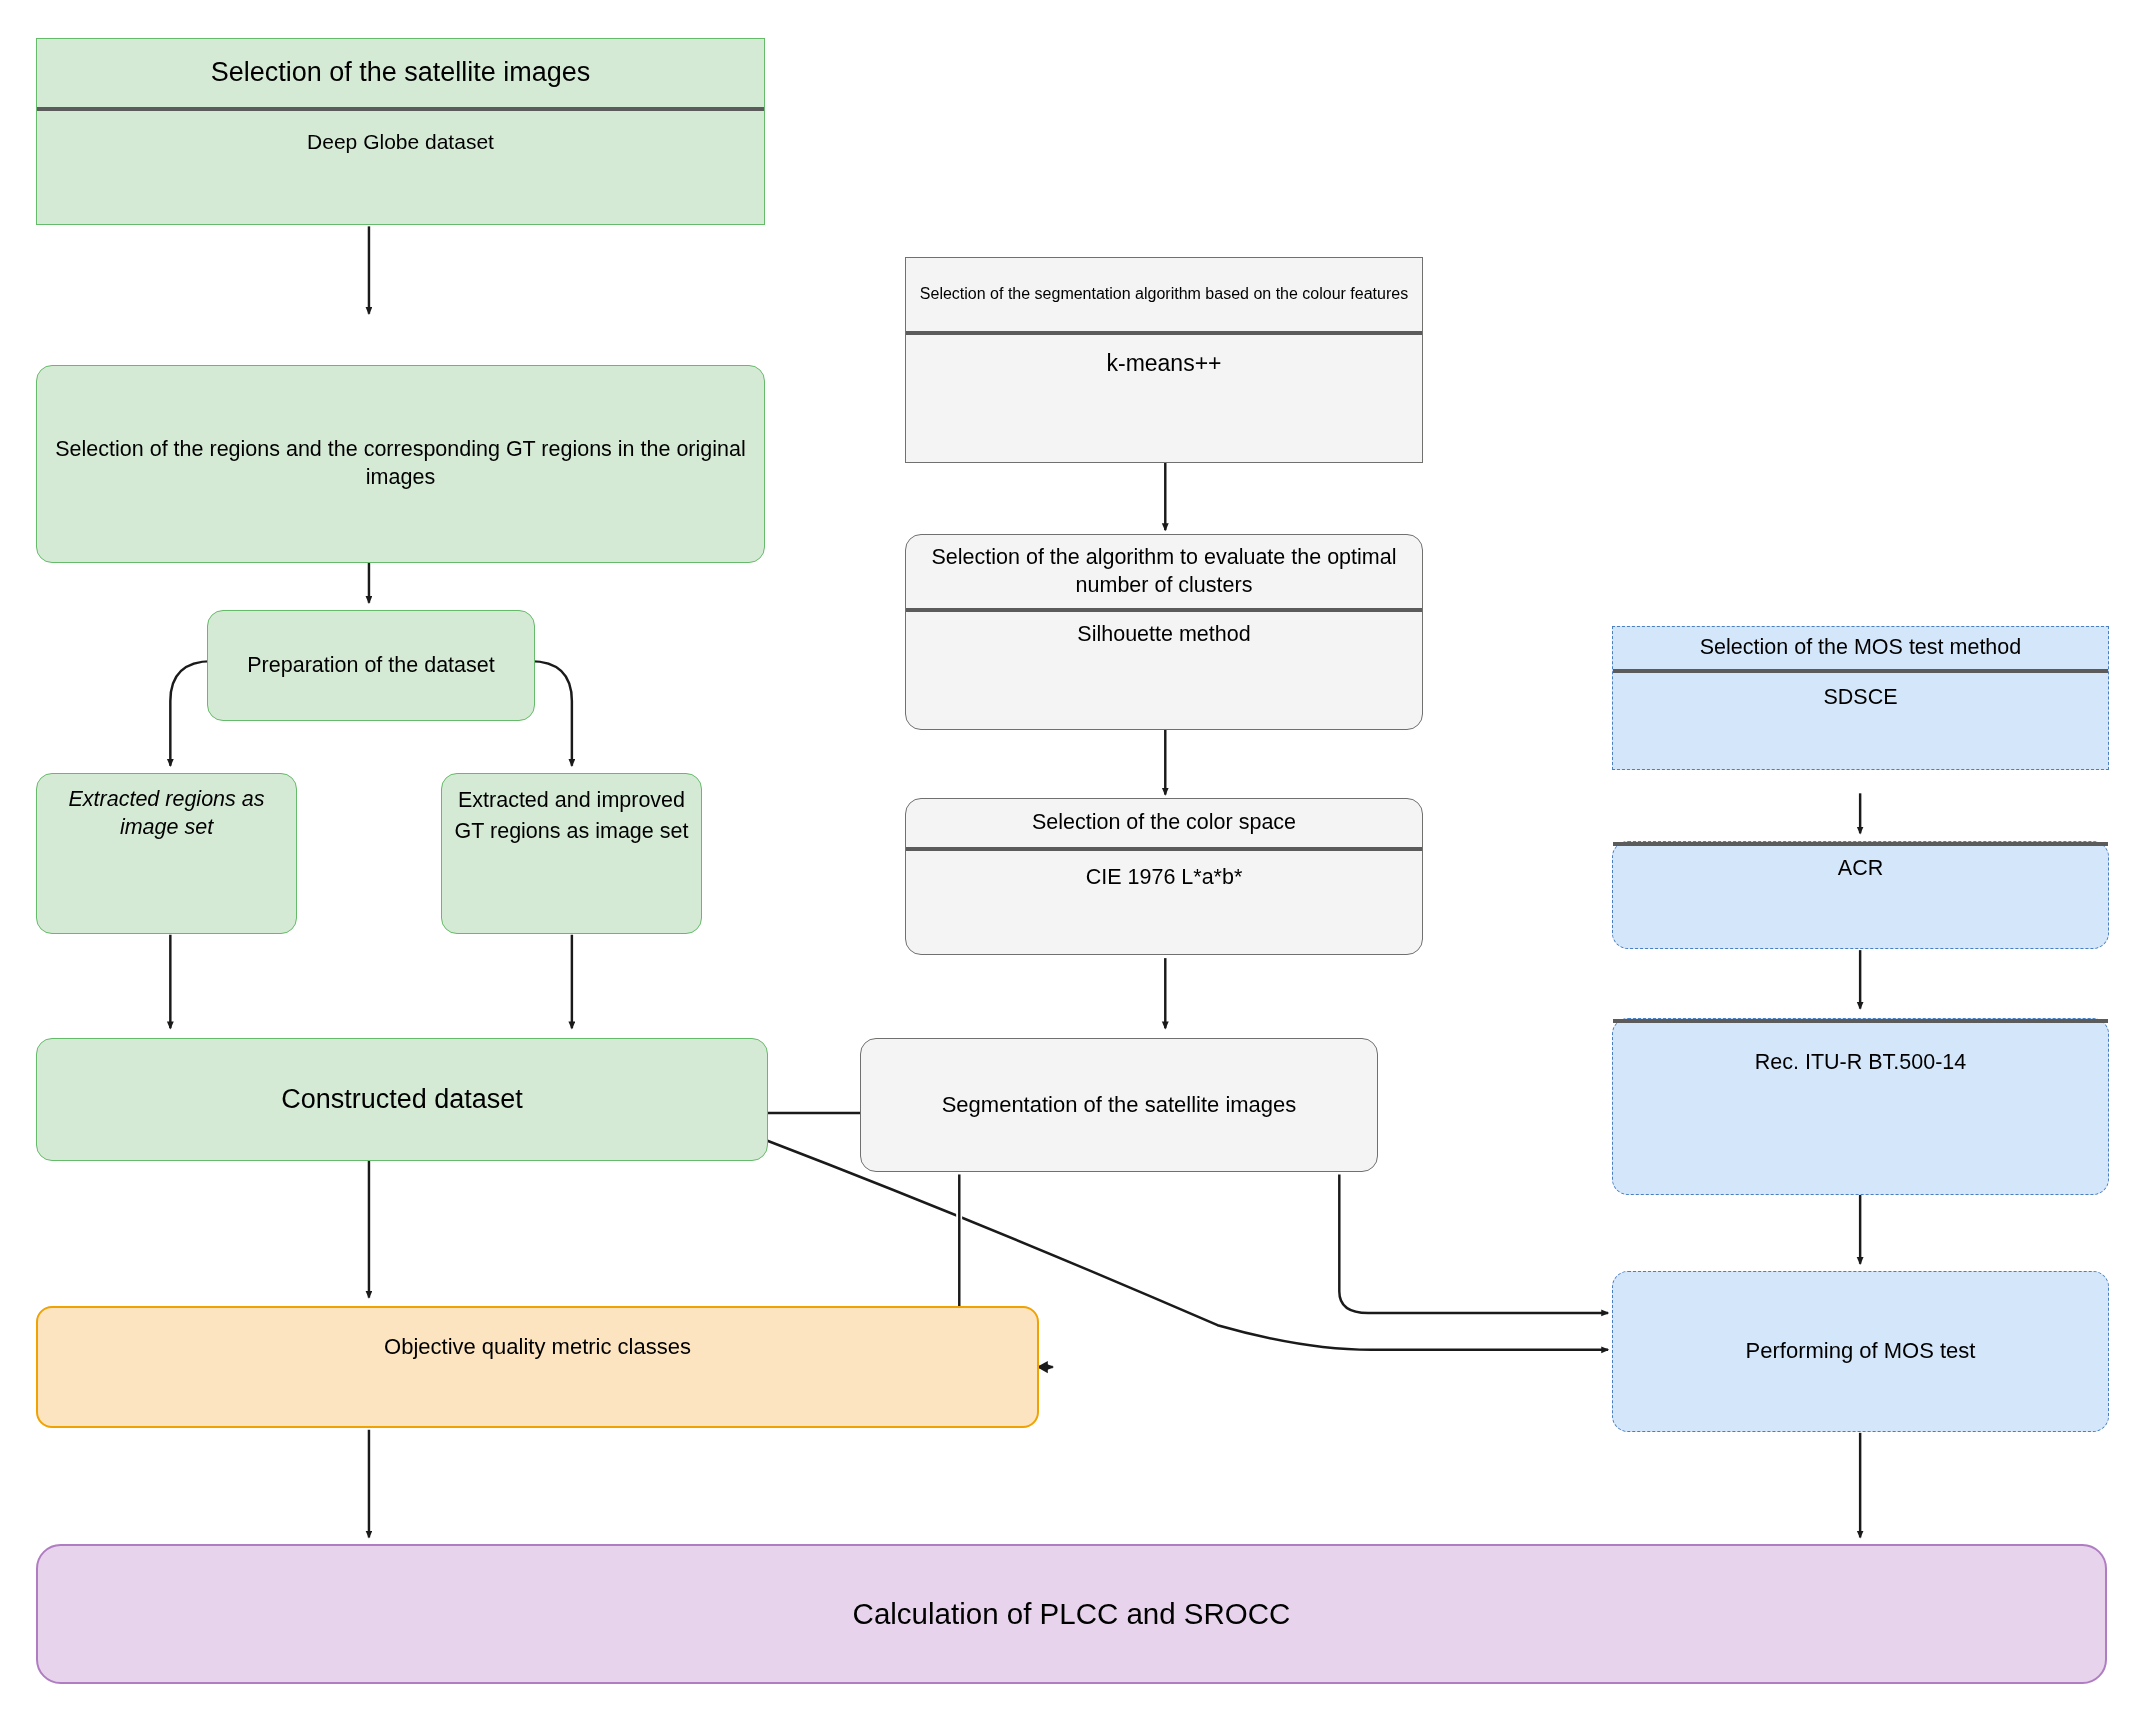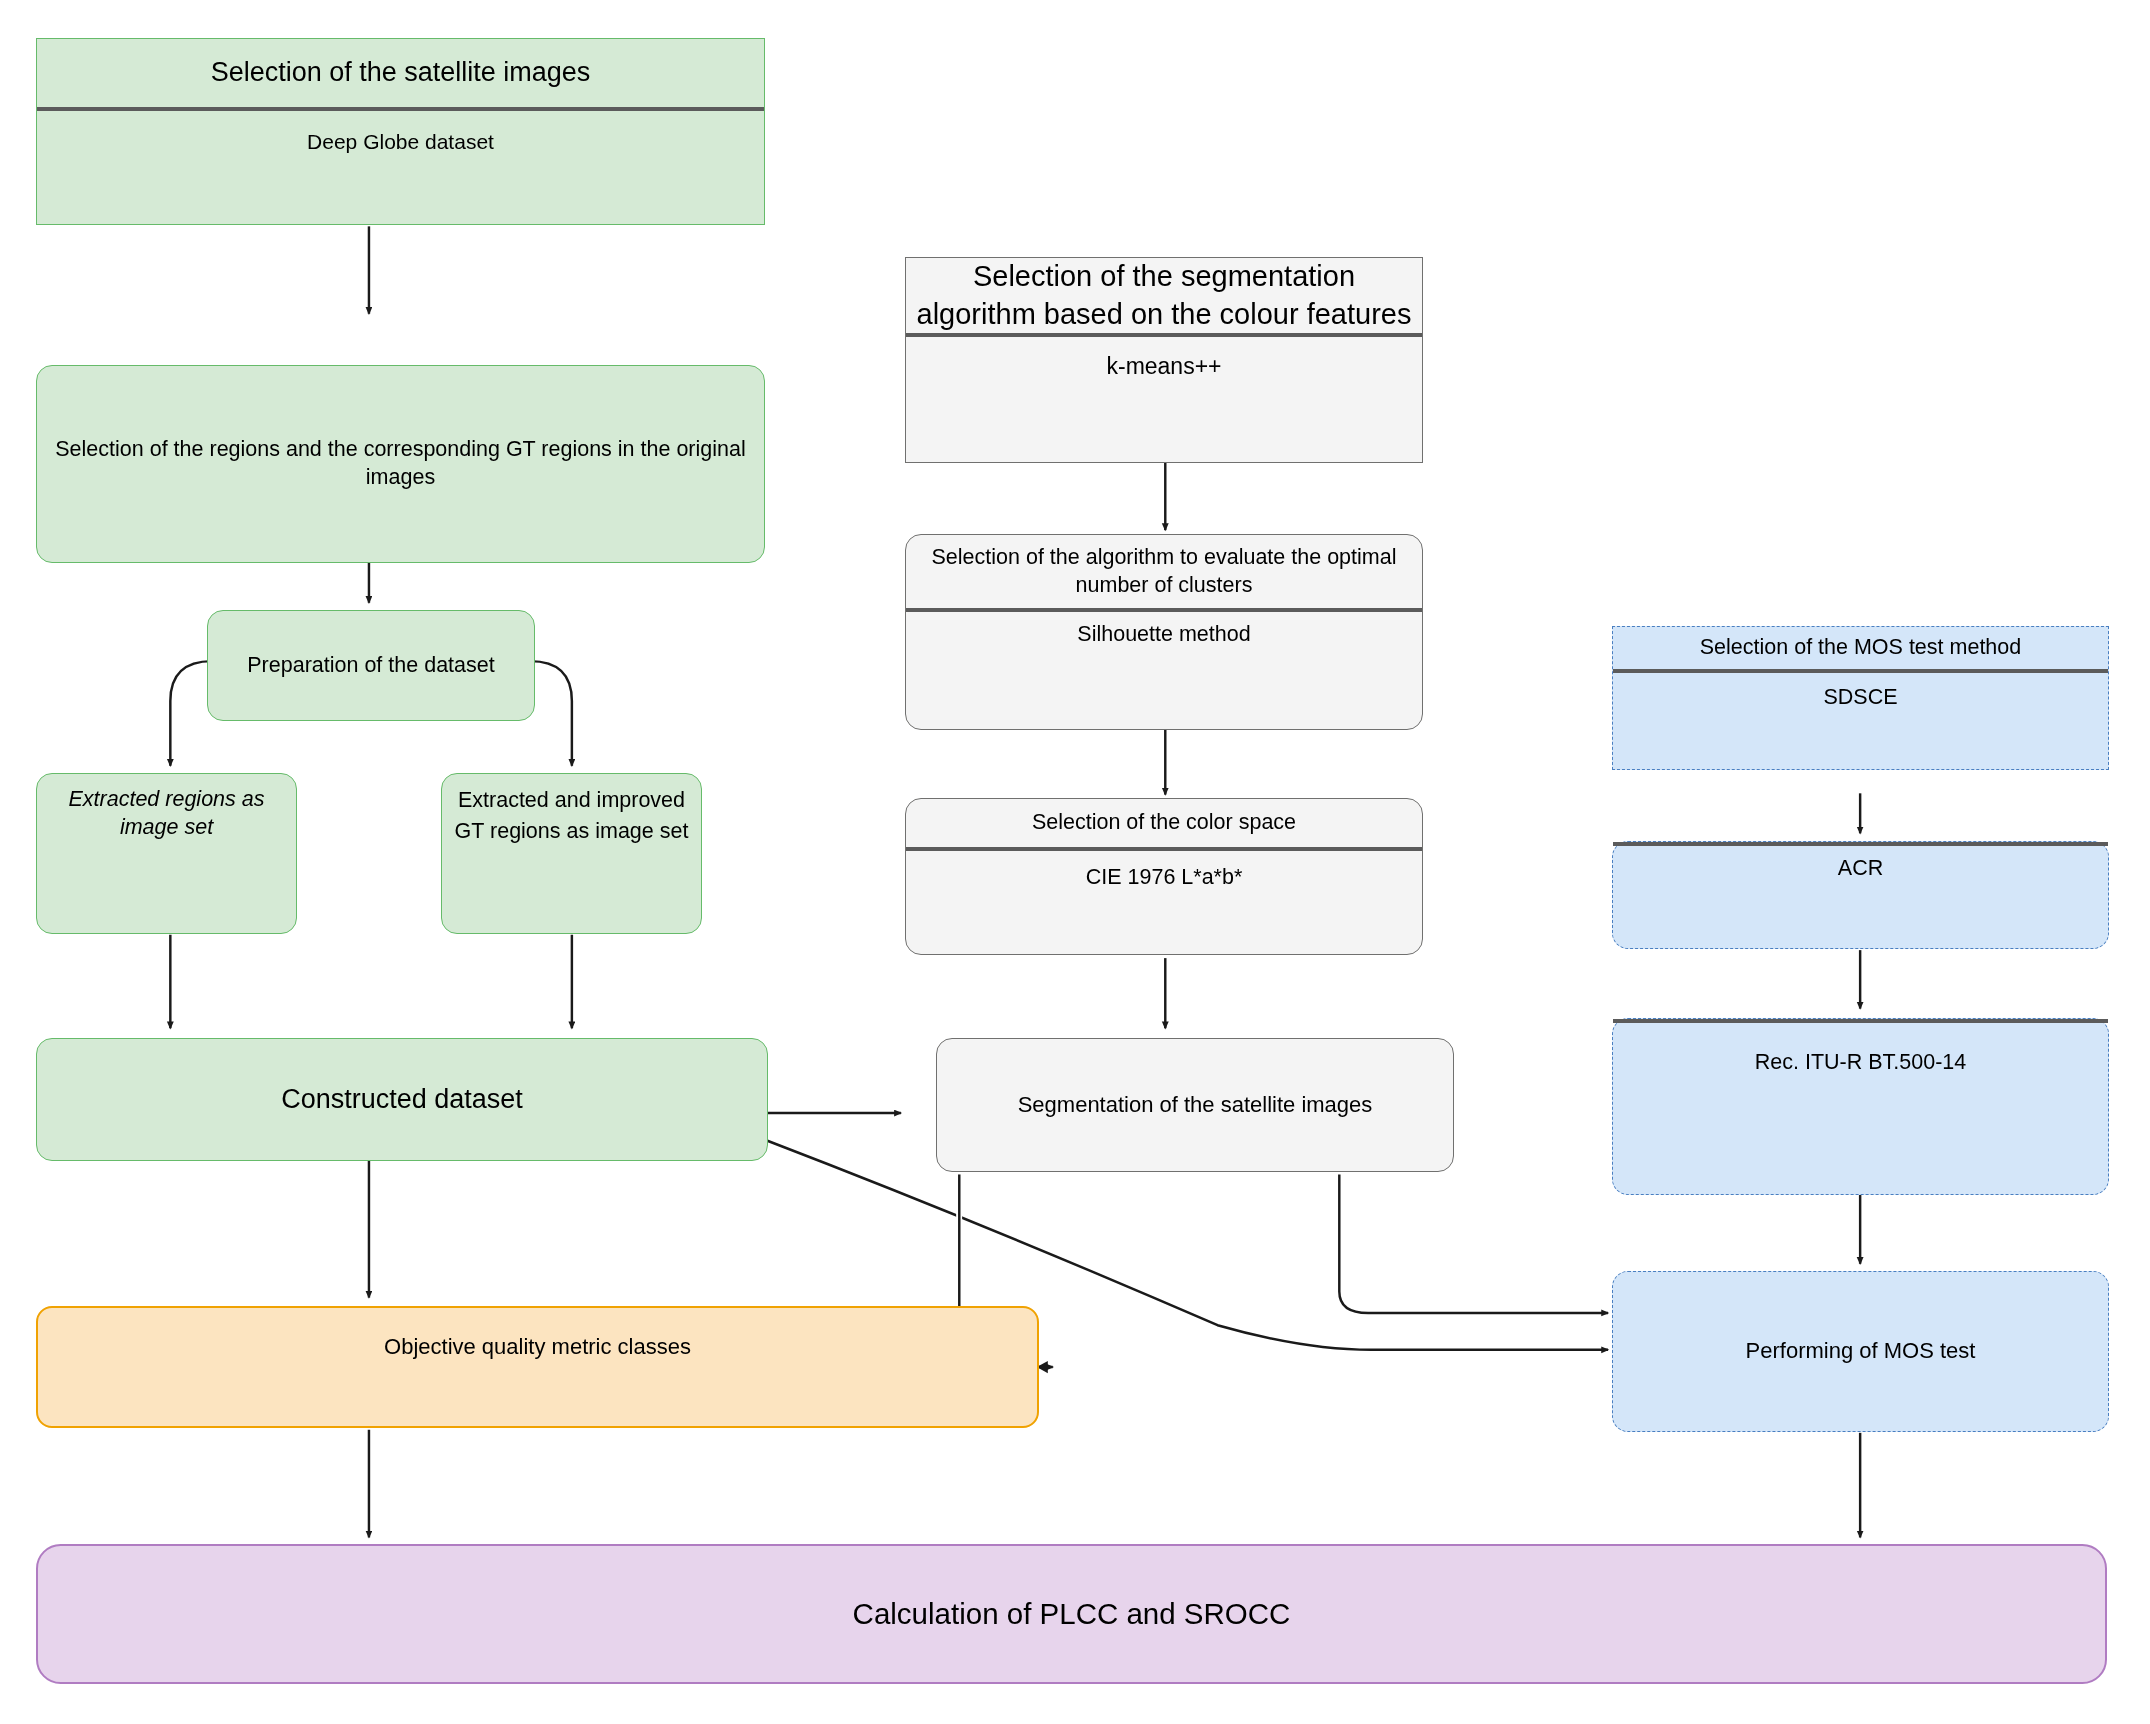--- a/index.html
+++ b/index.html
@@ -131,21 +131,21 @@
   </div>
 
   <div class="node green rounded" style="left:36px;top:1038px;width:732px;height:123px;">
     <div class="seg" style="flex:1;">
       <span style="font-size:27px;">Constructed dataset</span>
     </div>
   </div>
 
   <div class="node grey sq" style="left:905px;top:257px;width:518px;height:206px;">
     <div class="seg" style="flex:0 0 73px;">
-      <span style="font-size:29px;">Selection of the segmentation algorithm based on the colour features</span>
+      <span style="font-size:16px;text-align:right;">Selection of the segmentation algorithm based on the colour features</span>
     </div>
     <div class="divider" style="height:3.7px;"></div>
     <div class="seg" style="flex:1;align-items:flex-start;padding-top:14.8px;">
       <span style="font-size:23px;">k-means++</span>
     </div>
   </div>
 
   <div class="node grey rounded" style="left:905px;top:534px;width:518px;height:196px;">
     <div class="seg" style="flex:0 0 73px;">
       <span style="font-size:21.5px;">Selection of the algorithm to evaluate the optimal number of clusters</span>
@@ -159,21 +159,21 @@
   <div class="node grey rounded" style="left:905px;top:798px;width:518px;height:157px;">
     <div class="seg" style="flex:0 0 48px;">
       <span style="font-size:21.5px;">Selection of the color space</span>
     </div>
     <div class="divider" style="height:3.7px;"></div>
     <div class="seg" style="flex:1;align-items:flex-start;padding-top:13.5px;">
       <span style="font-size:21.5px;">CIE 1976 L*a*b*</span>
     </div>
   </div>
 
-  <div class="node grey rounded" style="left:936px;top:1038px;width:518px;height:134px;">
+  <div class="node grey rounded" style="left:860px;top:1038px;width:518px;height:134px;">
     <div class="seg" style="flex:1;">
       <span style="font-size:22px;">Segmentation of the satellite images</span>
     </div>
   </div>
 
   <div class="node blue sq" style="left:1612px;top:626px;width:497px;height:144px;">
     <div class="seg" style="flex:0 0 42px;">
       <span style="font-size:21.5px;">Selection of the MOS test method</span>
     </div>
     <div class="divider" style="height:4.3px;"></div>

